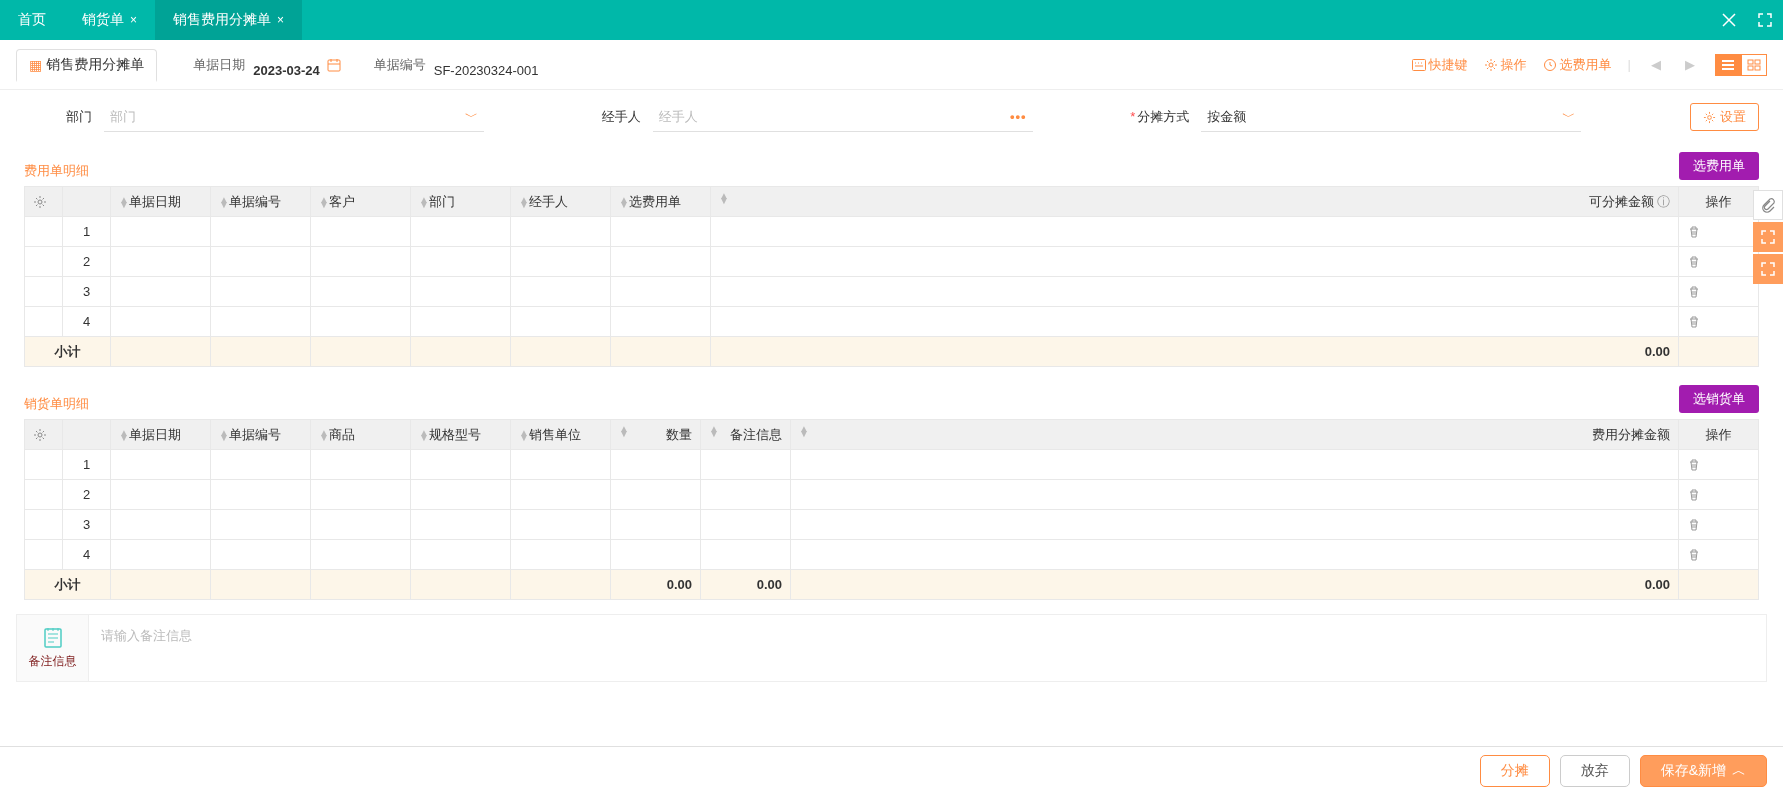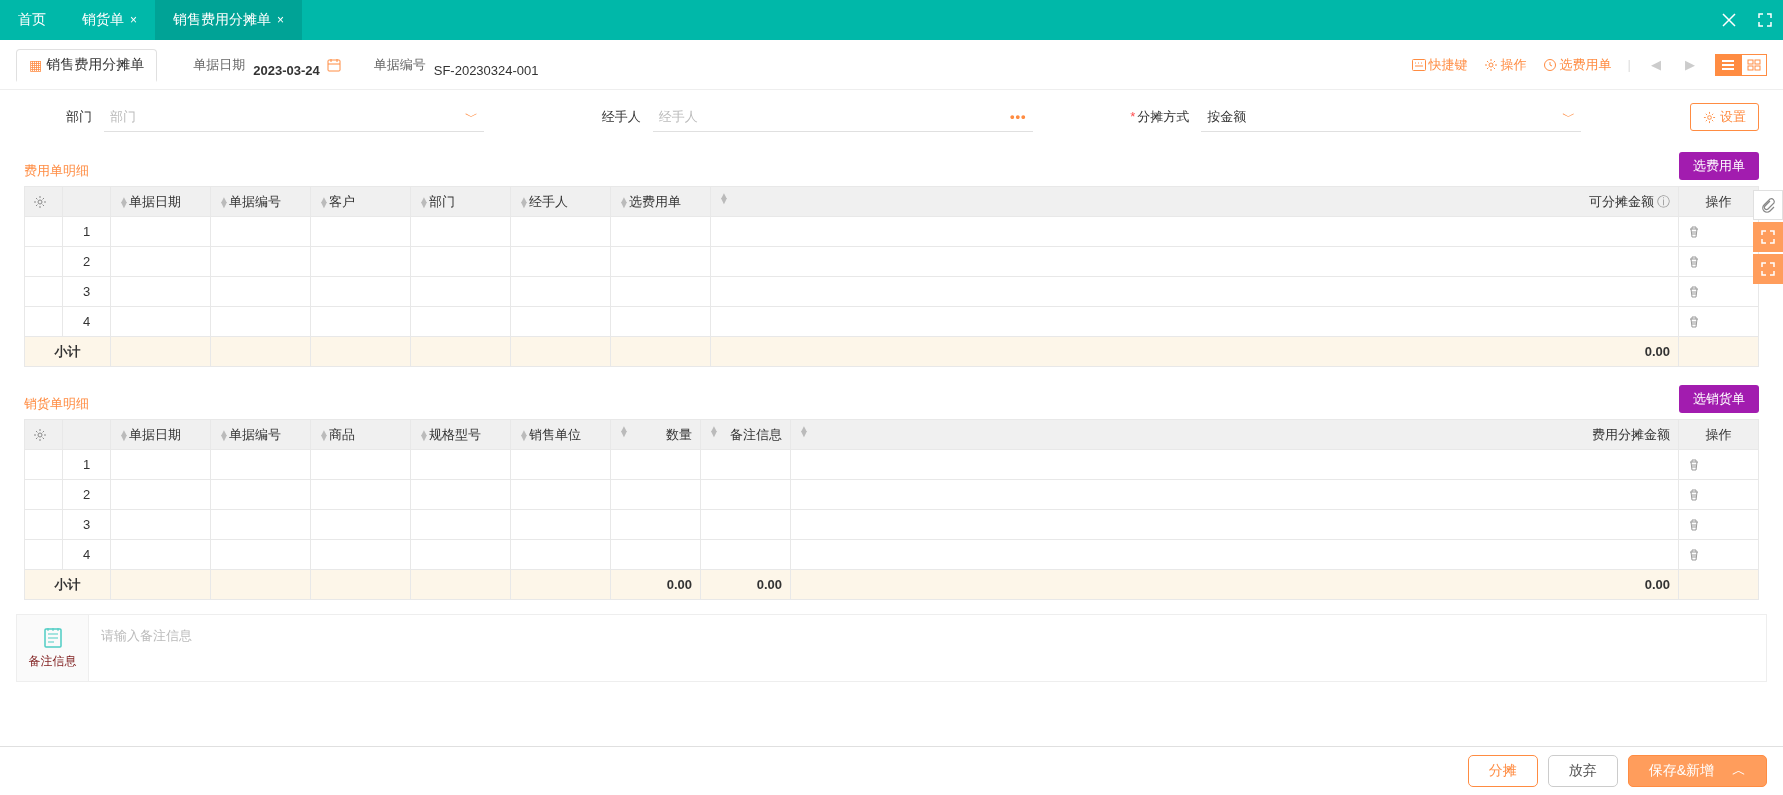--- a/index.html
+++ b/index.html
@@ -67,21 +67,21 @@
 .remarks { margin: 14px 16px; border: 1px solid #eee; display: flex; align-items: stretch; min-height: 68px; background: #fafafa; }
 .remarks-left { width: 72px; display: flex; flex-direction: column; align-items: center; justify-content: center; color: #7f1d1d; font-size: 12px; border-right: 1px solid #eee; }
 .remarks-left .ricon { color: #4ecdc4; font-size: 22px; margin-bottom: 4px; }
 .remarks-input { flex: 1; padding: 12px; color: #bbb; background: #fff; }
 
 
 .footer { position: fixed; bottom: 0; left: 0; right: 0; border-top: 1px solid #e0e0e0; padding: 8px 16px; display: flex; justify-content: flex-end; gap: 10px; background: #fff; }
 .btn { padding: 6px 20px; border-radius: 5px; cursor: pointer; font-size: 14px; }
 .btn-outline-orange { border: 1px solid #ff8c42; color: #ff8c42; background: #fff; }
 .btn-outline-gray { border: 1px solid #ccc; color: #555; background: #fff; }
-.btn-orange { border: 1px solid #ff8c42; background: #ff9d5c; color: #fff; display: flex; align-items: center; gap: 18px; }
+.btn-orange { border: 1px solid #ff8c42; background: #ff9d5c; color: #fff; display: flex; align-items: center; gap: 6px; }
 
 
 .siderail { position: fixed; right: 0; top: 190px; display: flex; flex-direction: column; }
 .rail-btn { width: 30px; height: 30px; display: flex; align-items: center; justify-content: center; cursor: pointer; margin-bottom: 2px; }
 .rail-btn.gray { background: #fff; color: #888; border: 1px solid #e0e0e0; }
 .rail-btn.orange { background: #ff9d5c; color: #fff; }
 
 svg { display: block; }
 </style>
 </head>

